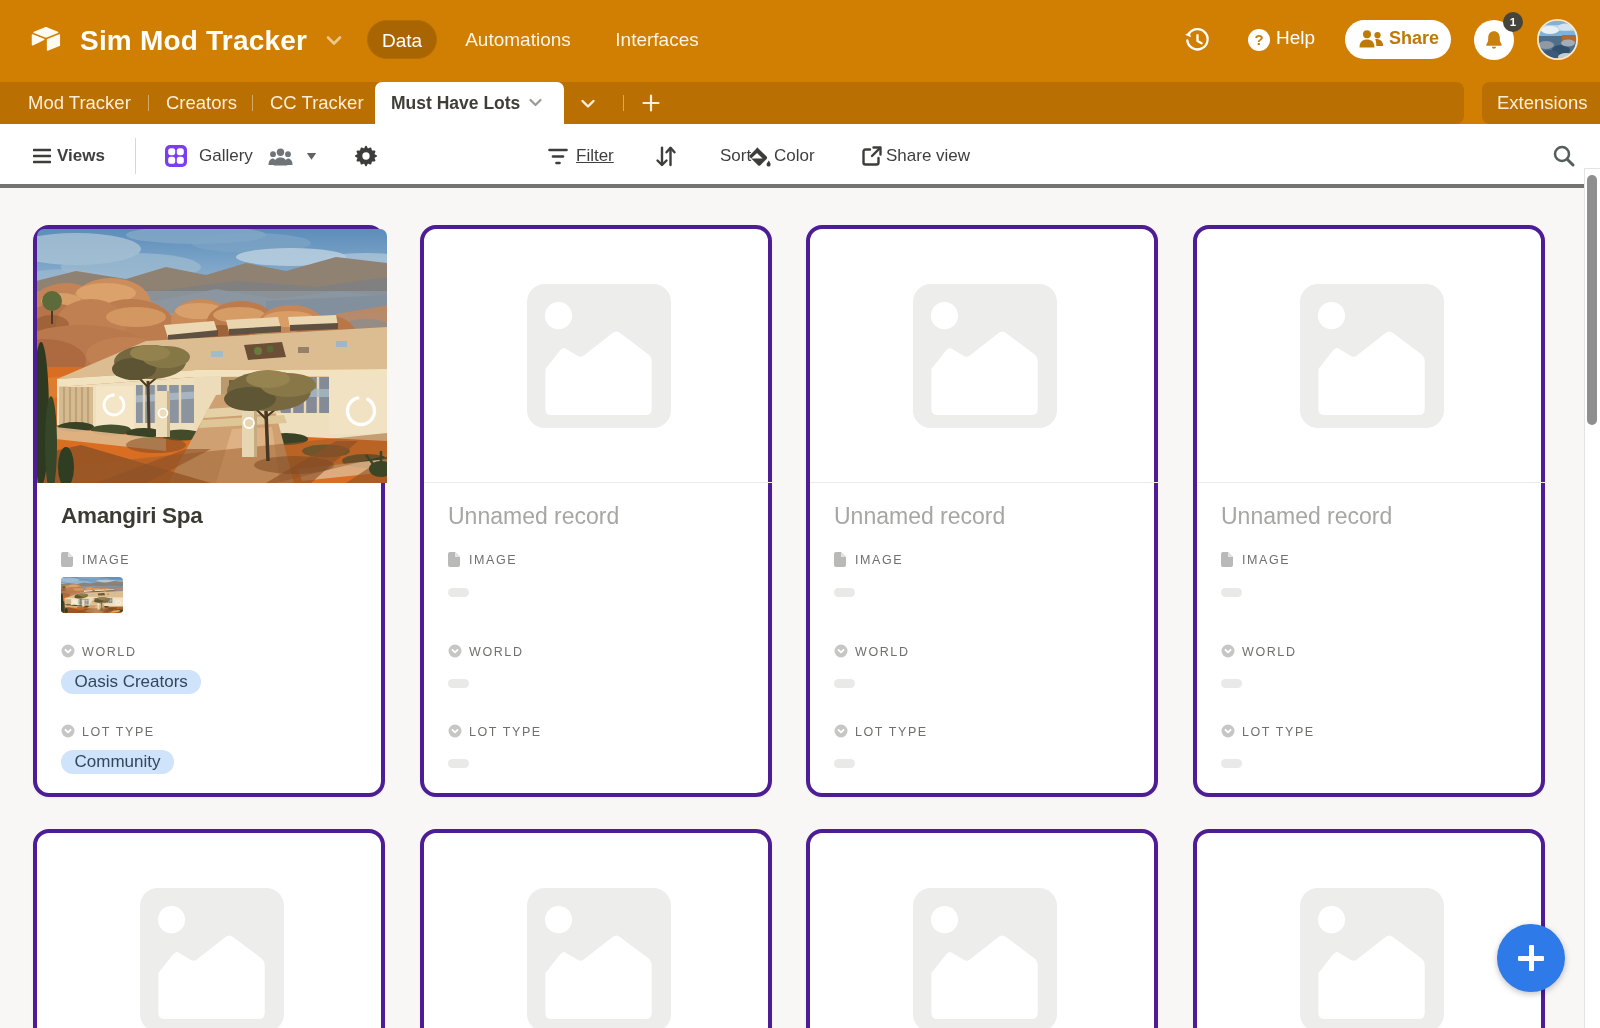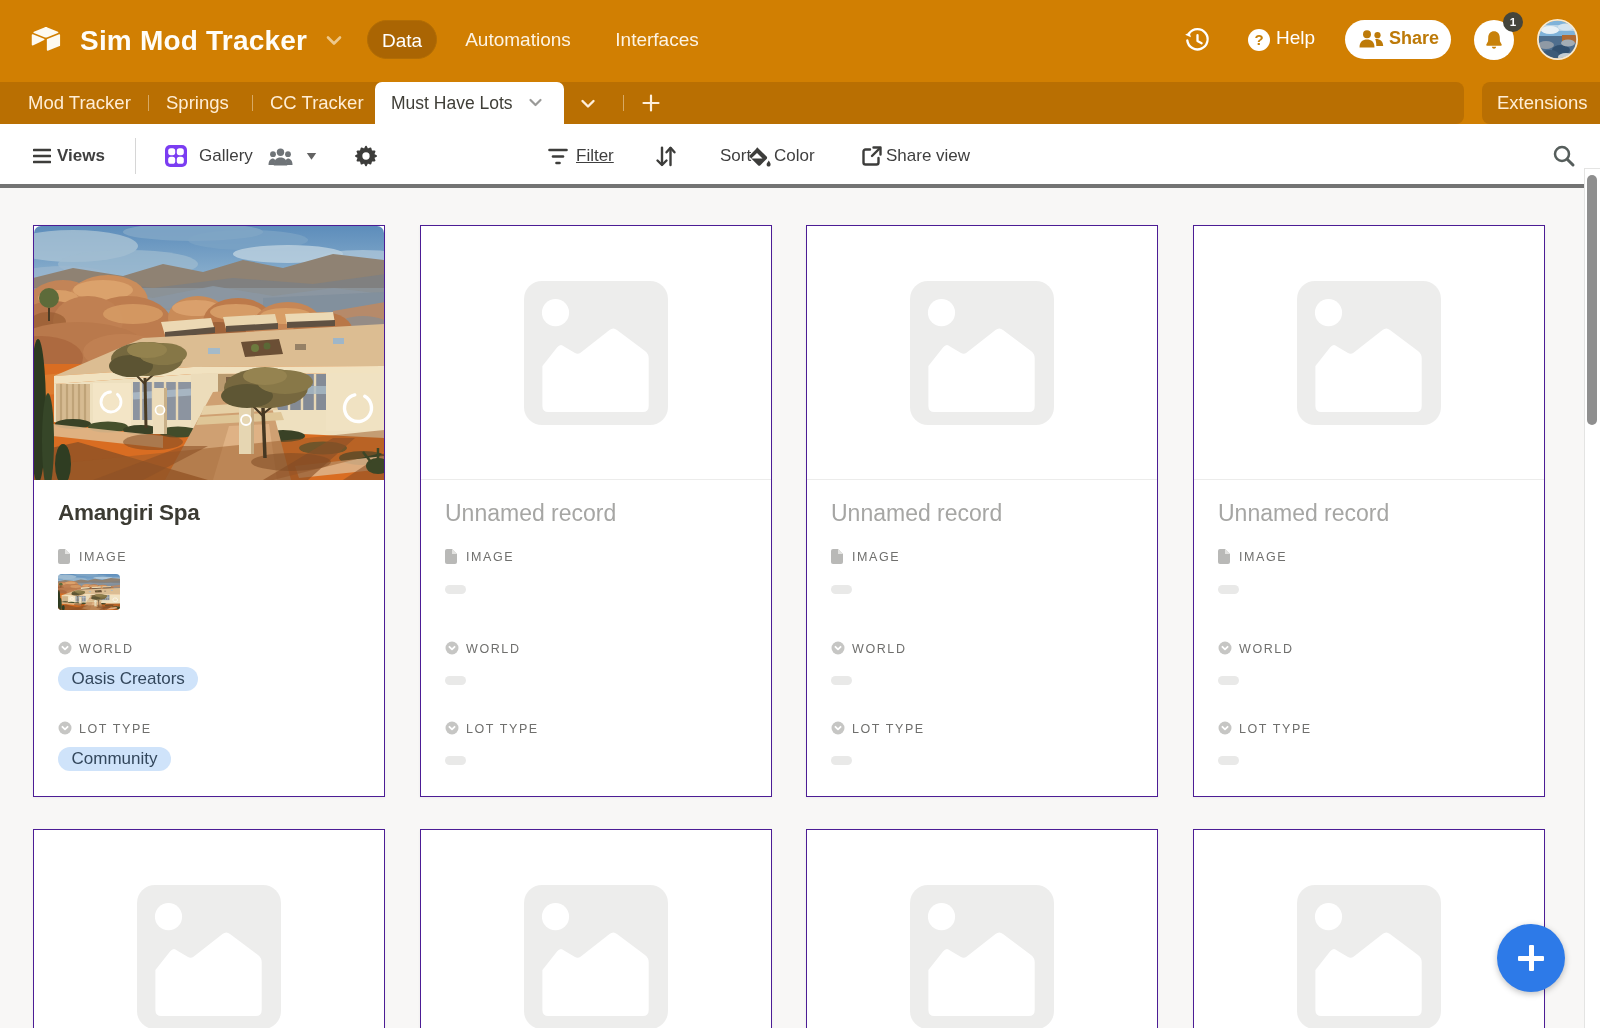--- a/index.html
+++ b/index.html
@@ -23,30 +23,30 @@
   #badge { position:absolute; left:1503px; top:12px; width:20px; height:20px; background:#45453b; border-radius:50%; color:#fff; font-size:11.5px; line-height:20px; text-align:center; font-weight:600; }
   #helptxt { position:absolute; left:1276px; top:27px; font-size:19px; color:#fff; }
 
   
   #tabsrow { position:absolute; left:0; top:82px; width:1600px; height:42px; background:#d17f02; }
   #tabspanel { position:absolute; left:0; top:0; width:1464px; height:42px; background:#b96f02; border-radius:0 8px 8px 0; }
   #extpanel { position:absolute; left:1482px; top:0; width:118px; height:42px; background:#b96f02; border-radius:8px 0 0 8px;text-align:right; }
   .tabtxt { position:absolute; top:0; height:42px; line-height:42px; font-size:18.5px; color:#ffeed6; }
   .tabsep { position:absolute; top:13px; width:1px; height:16px; background:rgba(255,240,220,0.45); }
   #activetab { position:absolute; left:375px; top:0; width:189px; height:42px; background:#fff; border-radius:7px 7px 0 0; }
-  #activetab span { position:absolute; left:16px; top:0; height:42px; line-height:42px; font-size:17.5px; font-weight:400; color:#3f3e37;text-align:right; }
+  #activetab span { position:absolute; left:16px; top:0; height:42px; line-height:42px; font-size:17.5px; font-weight:700; color:#3f3e37;text-align:right; }
 
   
   #toolbar { position:absolute; left:0; top:124px; width:1600px; height:64px; background:#fff; border-bottom:4px solid #737373; }
   .tool { position:absolute; top:0; height:63px; line-height:63px; font-size:17px; color:#3f3f3f; white-space:nowrap; }
   #toolsep { position:absolute; left:135px; top:14px; width:1px; height:36px; background:#d6d6d6; }
 
   
   #content { position:absolute; left:0; top:188px; width:1600px; height:840px; background:#f8f7f6; }
-  .card { position:absolute; width:352px; height:572px; background:#fff; border:1px solid #4c1d95; border-radius:0; box-shadow:0 1px 3px rgba(0,0,0,0.05); }
+  .card { position:absolute; width:352px; height:572px; background:#fff; border:4px solid #4c1d95; border-radius:16px; box-shadow:0 1px 3px rgba(0,0,0,0.05); }
   .imgarea { position:absolute; left:0; top:0; width:350px; height:254px; border-bottom:1px solid #ececeb; }
   .ph { position:absolute; left:103px; top:55px; }
   .title { position:absolute; left:24px; top:274px; font-size:22.5px; font-weight:700; letter-spacing:-0.3px; color:#3c3b33; }
   .title.gray { color:#a6a6a4; font-weight:400; letter-spacing:0; font-size:23px; }
   .frow { position:absolute; left:24px; height:15px; }
   .frow .lbl { position:absolute; left:21px; top:1px; font-size:12.5px; font-weight:500; letter-spacing:1.6px; color:#6f6f6d; white-space:nowrap; }
   .dash { position:absolute; left:24px; width:21px; height:9px; border-radius:4.5px; background:#e9e9e8; }
   .pill { position:absolute; left:24px; height:24px; line-height:24px; border-radius:12px; background:#cfe3fa; color:#33475c; font-size:17px; padding:0 13.5px; }
   .thumb { position:absolute; left:24px; top:348px; width:62px; height:36px; border-radius:4px; overflow:hidden; }
 
@@ -125,21 +125,21 @@
       <ellipse cx="14" cy="37" rx="9" ry="5" fill="#3b5a78"></ellipse>
       <ellipse cx="30" cy="39" rx="8" ry="4" fill="#c3cdd3"></ellipse>
     </g>
     <circle cx="21.5" cy="21.5" r="19.6" fill="none" stroke="#f7ead2" stroke-width="1.8"></circle>
   </svg>
 </div>
 <div id="tabsrow">
   <div id="tabspanel">
     <div class="tabtxt" style="left:28px;">Mod Tracker</div>
     <div class="tabsep" style="left:148px;"></div>
-    <div class="tabtxt" style="left:166px;">Springs</div>
+    <div class="tabtxt" style="left:166px;">Creators</div>
     <div class="tabsep" style="left:252px;"></div>
     <div class="tabtxt" style="left:270px;">CC Tracker</div>
     <div id="activetab">
       <span>Must Have Lots</span>
       <svg style="position:absolute;left:153px;top:16px;" width="15" height="10" viewBox="0 0 15 10">
           <path d="M2.5 2 L7.5 7 L12.5 2" stroke="#9a9a98" stroke-width="2.2" fill="none" stroke-linecap="round" stroke-linejoin="round"></path>
         </svg>
     </div>
     <svg style="position:absolute;left:580px;top:17px;" width="16" height="11" viewBox="0 0 16 11">
         <path d="M2.5 2 L8 7.5 L13.5 2" stroke="#ffefdb" stroke-width="2.4" fill="none" stroke-linecap="round" stroke-linejoin="round"></path>

